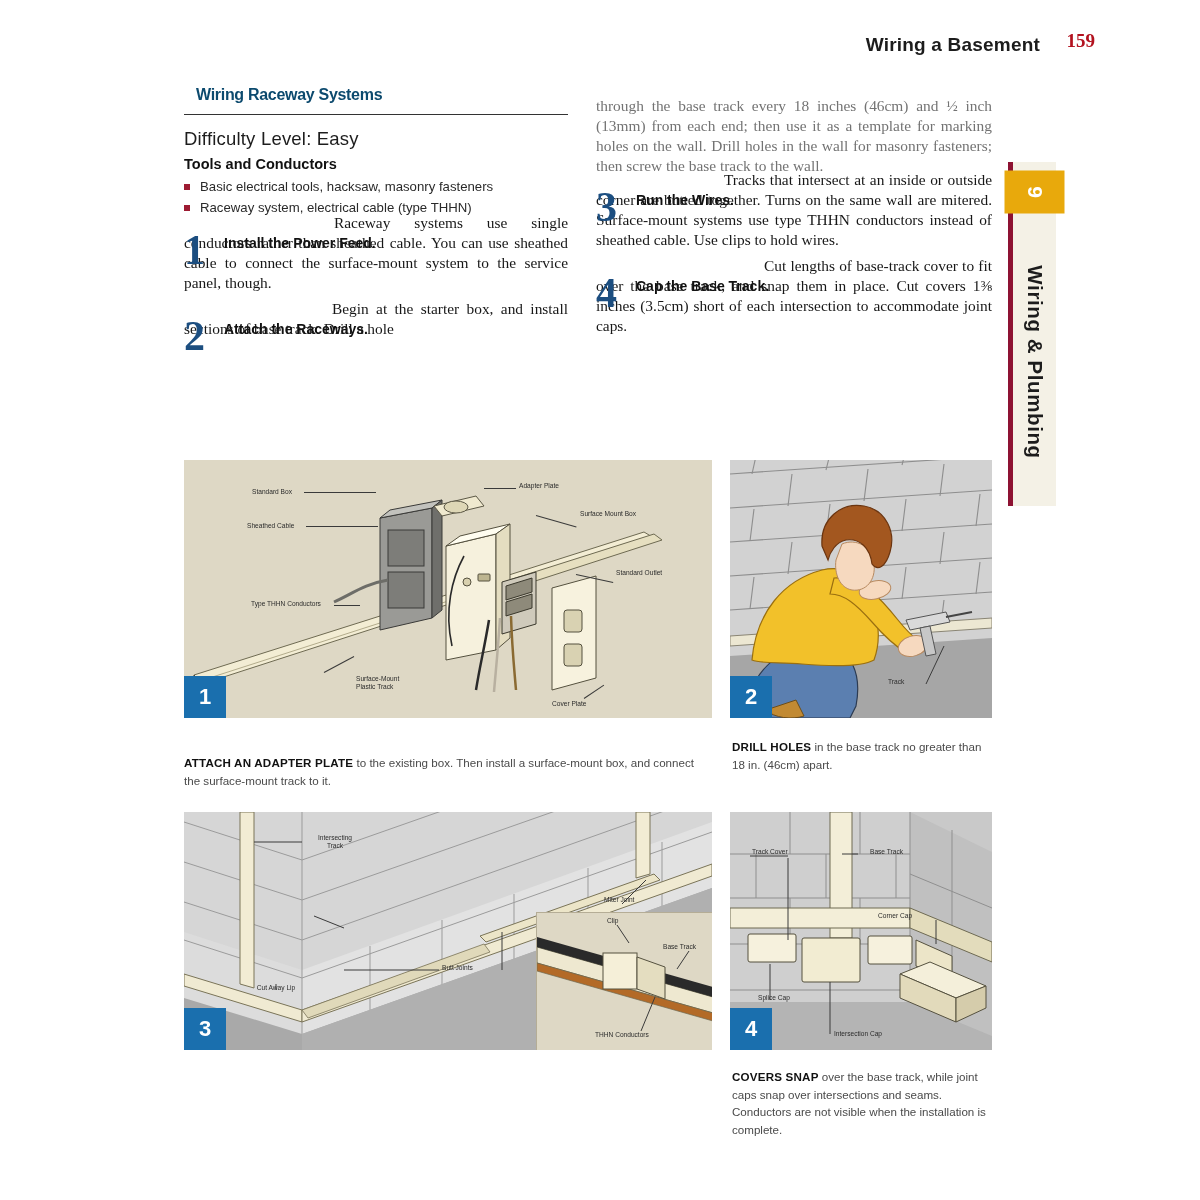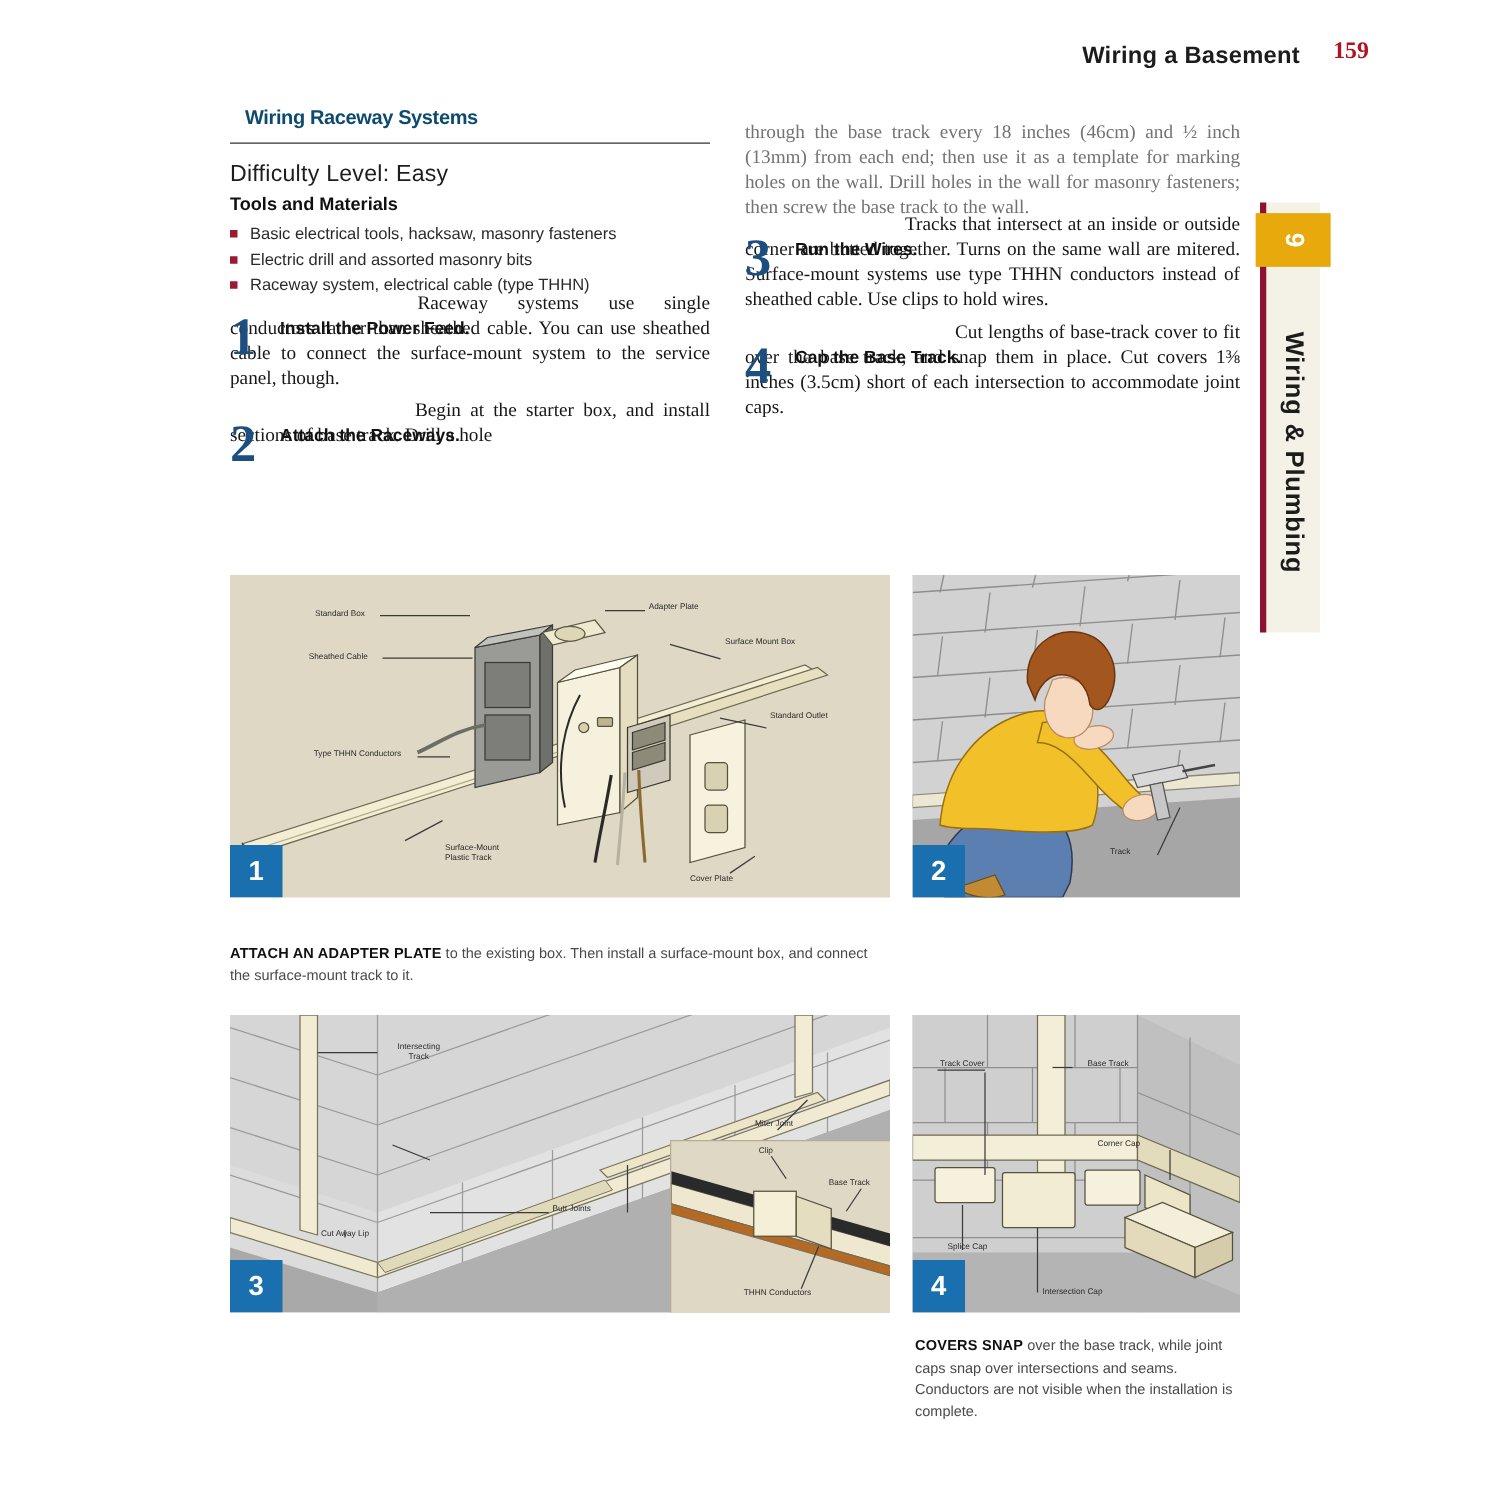--- a/index.html
+++ b/index.html
@@ -153,24 +153,23 @@
   <div class="tab"></div>
   <div class="tab-num">9</div>
   <div class="tab-label">
     <span>Wiring &amp; Plumbing</span>
   </div>
 
   <div class="col-left">
     <h1 class="title">Wiring Raceway Systems</h1>
     <div class="rule"></div>
     <div class="difficulty">Difficulty Level: Easy</div>
-    <div class="tm-head">Tools and Materials</div>
+    <div class="tm-head">Tools and Conductors</div>
     <ul class="tools">
       <li>Basic electrical tools, hacksaw, masonry fasteners</li>
-      <li>Electric drill and assorted masonry bits</li>
       <li>Raceway system, electrical cable (type THHN)</li>
     </ul>
 
     <div class="step" style="margin-top:14px;">
       <div class="num">1</div>
       <p>
         <span class="hang" style="display:block;">
           <span class="lead-in">Install the Power Feed.</span>
         </span>
       </p>
@@ -475,19 +474,22 @@
     <div class="lbl" style="left:148px;top:100px;">Corner Cap</div>
     <div class="lbl" style="left:28px;top:182px;">Splice Cap</div>
     <div class="lbl" style="left:104px;top:218px;">Intersection Cap</div>
     <div class="badge">4</div>
   </div>
 
   <div class="cap" style="left:184px;top:738px;width:520px;margin-top:16px;">
     <b>ATTACH AN ADAPTER PLATE</b><span> to the existing box. Then install a surface-mount box, and connect the surface-mount track to it.</span>
   </div>
 
+  <div class="cap" style="left:732px;top:738px;width:258px;">
+    <b>DRILL HOLES</b><span> in the base track no greater than 18 in. (46cm) apart.</span>
+  </div>
 
 
   <div class="cap" style="left:732px;top:1068px;width:258px;">
     <b>COVERS SNAP</b><span> over the base track, while joint caps snap over intersections and seams. Conductors are not visible when the installation is complete.</span>
   </div>
 
 </div>
 
 </body></html>

